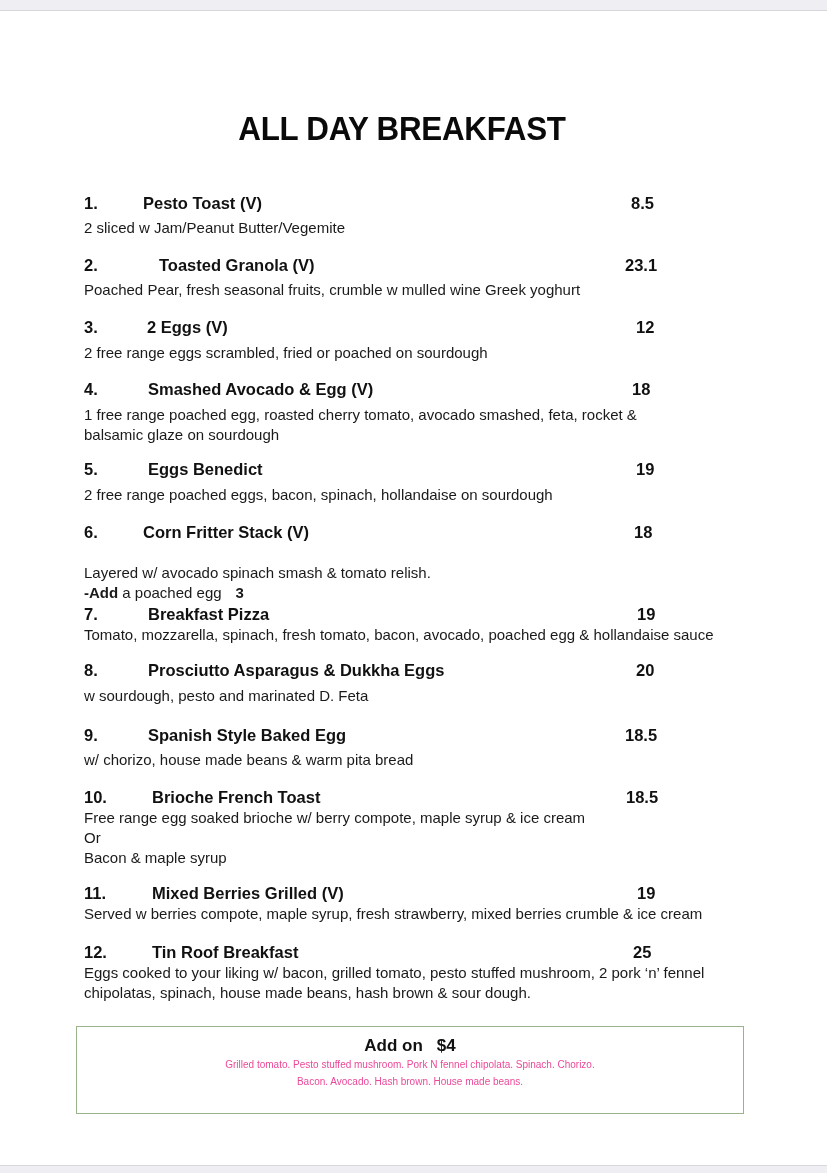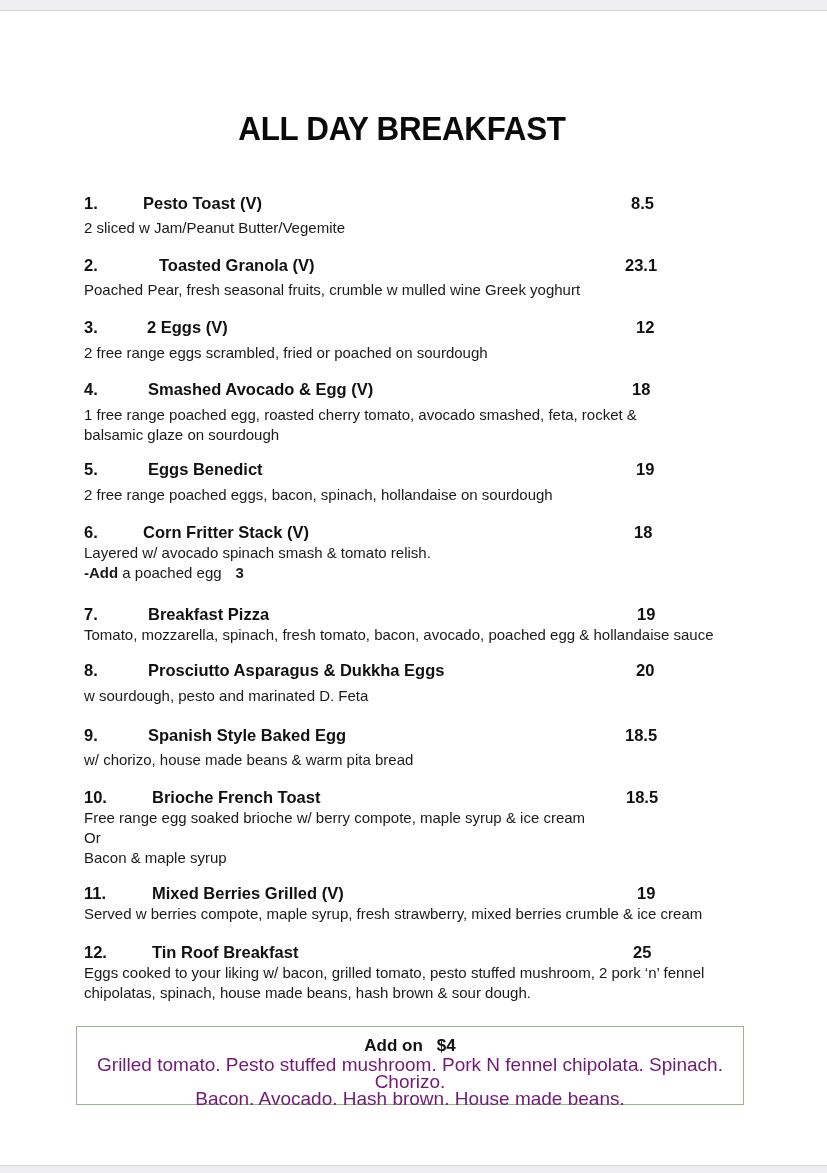--- a/index.html
+++ b/index.html
@@ -24,26 +24,26 @@
       color: #0a0a0a;
     }
     .item { position: absolute; left: 84px; width: 720px; }
     .item .head { position: relative; height: 20px; font-weight: bold; font-size: 16.5px; color: #111; }
     .item .num { position: absolute; left: 0; top: 0; }
     .item .name { position: absolute; top: 0; white-space: nowrap; }
     .item .price { position: absolute; top: 0; white-space: nowrap; }
     .item .desc { font-size: 15px; line-height: 20px; color: #1a1a1a; white-space: nowrap; }
     .item .desc .b { font-weight: bold; }
     .addon-box {
-      position: absolute; left: 76px; top: 1026px; width: 668px; height: 79px;
+      position: absolute; left: 76px; top: 1026px; width: 668px; height: 88px;
       border: 1.5px solid #9bb38a; box-sizing: border-box; text-align: center;
     }
     .addon-title { margin-top: 9px; font-weight: bold; font-size: 17px; color: #111; }
     .addon-title .price { margin-left: 14px; }
-    .addon-line { font-size: 19px; line-height: 17px; color: #701a75; }
+    .addon-line { font-size: 10px; line-height: 17px; color: #ec4899; }
   </style>
 </head>
 <body>
 
 <div class="top-bar"></div>
 
 <h1 class="title" style="margin:0;">ALL DAY BREAKFAST</h1>
 
 <div class="item" style="top:194px;">
   <div class="head">
@@ -90,21 +90,21 @@
   </div>
   <div class="desc" style="margin-top:5px;">2 free range poached eggs, bacon, spinach, hollandaise on sourdough</div>
 </div>
 
 <div class="item" style="top:523px;">
   <div class="head">
     <span class="num">6.</span>
     <span class="name" style="left:59px;">Corn Fritter Stack (V)</span>
     <span class="price" style="left:550px;">18</span>
   </div>
-  <div class="desc" style="margin-top:0;">Layered w/ avocado spinach smash &amp; tomato relish.</div>
+  <div class="desc" style="margin-top:20px;">Layered w/ avocado spinach smash &amp; tomato relish.</div>
   <div class="desc">
     <span class="b">-Add</span><span> a poached egg</span><span class="b" style="margin-left:14px;">3</span>
   </div>
 </div>
 
 <div class="item" style="top:605px;">
   <div class="head">
     <span class="num">7.</span>
     <span class="name" style="left:64px;">Breakfast Pizza</span>
     <span class="price" style="left:553px;">19</span>

